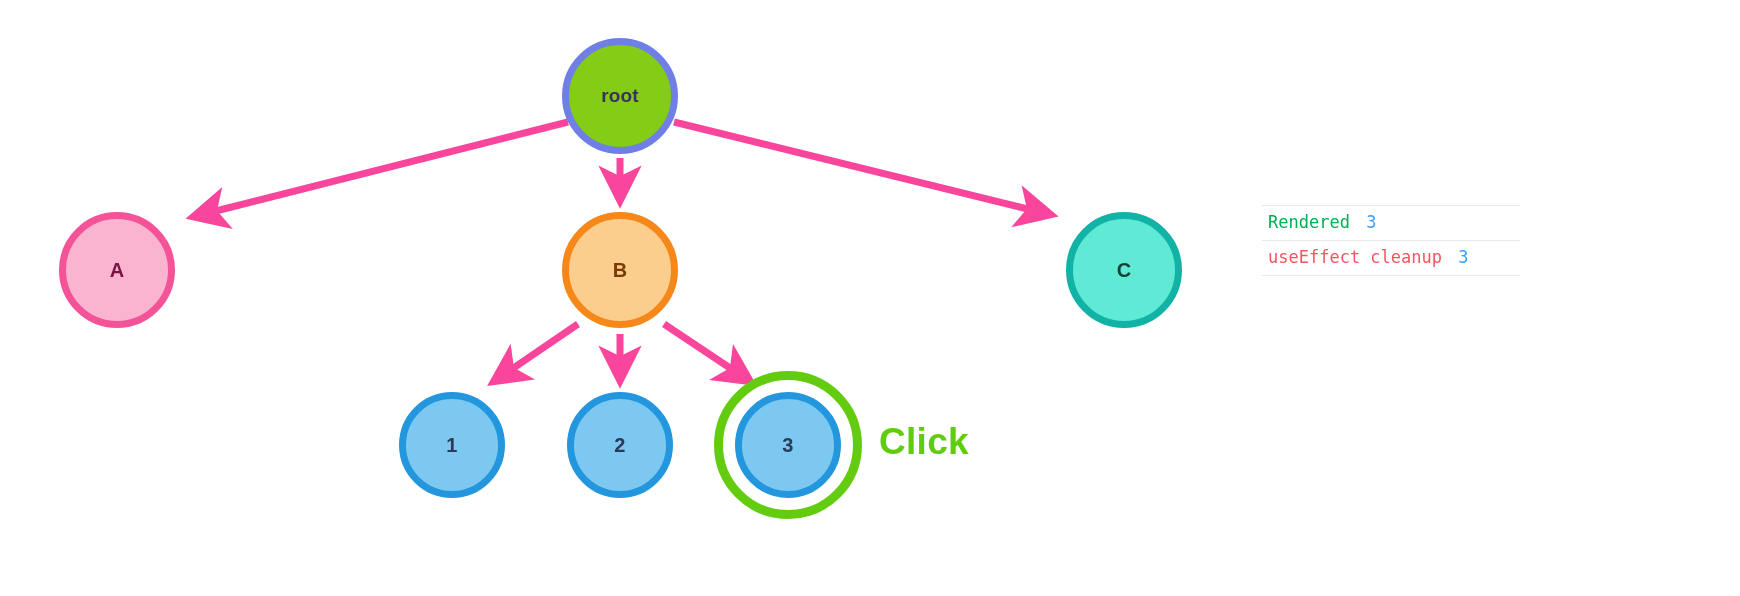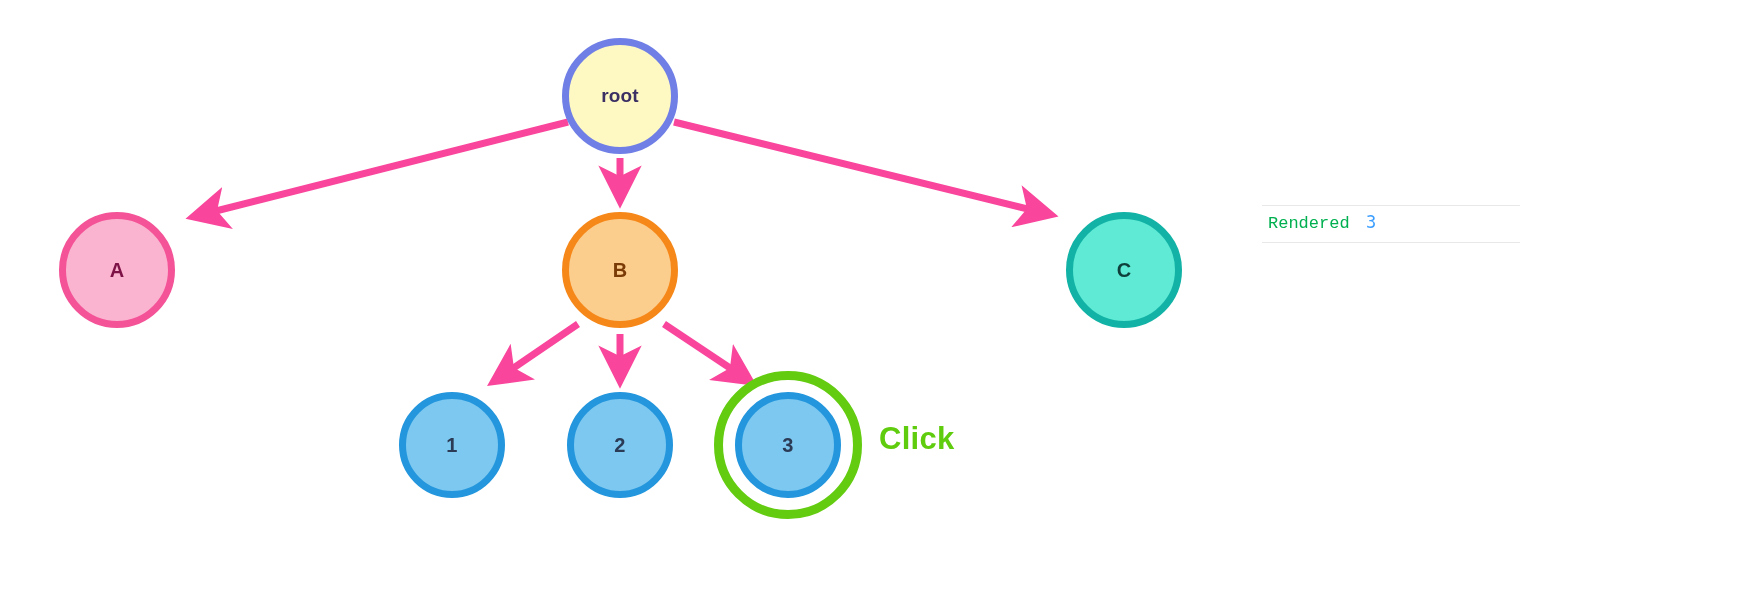--- a/index.html
+++ b/index.html
@@ -34,21 +34,21 @@
     display: flex;
     align-items: center;
     justify-content: center;
     font-weight: bold;
     letter-spacing: 0.2px;
     z-index: 3;
   }
   .node-root {
     width: 116px; height: 116px;
     left: 562px; top: 38px;
-    background: #fef9c3;
+    background: #84cc16;
     border: 7px solid #6f7fe6;
     color: #3b2f63;
     font-size: 19px;
   }
   .node-a {
     width: 116px; height: 116px;
     left: 59px; top: 212px;
     background: #fbb4d0;
     border: 7px solid #f45398;
     color: #7d1247;
@@ -89,21 +89,21 @@
     height: 148px;
     border-radius: 50%;
     border: 9px solid #63cc10;
     box-sizing: border-box;
     z-index: 2;
   }
   .click-label {
     position: absolute;
     left: 879px;
     top: 421px;
-    font-size: 31px;
+    font-size: 37px;
     font-weight: bold;
     color: #5fcc0d;
     letter-spacing: 0.3px;
     z-index: 4;
   }
 
   
   .console {
     position: absolute;
     left: 1262px;
@@ -115,21 +115,21 @@
   }
   .console-row {
     border-top: 1px solid #e8e8e8;
     padding: 5px 0 6px 6px;
     white-space: nowrap;
     line-height: 1.35;
   }
   .console-row:last-child {
     border-bottom: 1px solid #e8e8e8;
   }
-  .log-msg { margin-right: 6px; font-family: Liberation Mono, monospace; }
+  .log-msg { margin-right: 6px; }
   .log-green  { color: #00b050; }
   .log-red    { color: #f4555f; }
   .log-indigo { color: #6c7ae8; }
   .log-value  { color: #3b9eff; }
 </style>
 </head>
 <body>
 
 <div id="stage">
 
@@ -183,15 +183,19 @@
     <span>3</span>
   </div>
 
   <div class="click-label">Click</div>
 
   <div class="console">
     <div class="console-row">
       <span class="log-msg log-green">Rendered</span>
       <span class="log-value">3</span>
     </div>
+    <div class="console-row">
+      <span class="log-msg log-red">useEffect cleanup</span>
+      <span class="log-value">3</span>
+    </div>
   </div>
 
 </div>
 
 </body></html>

